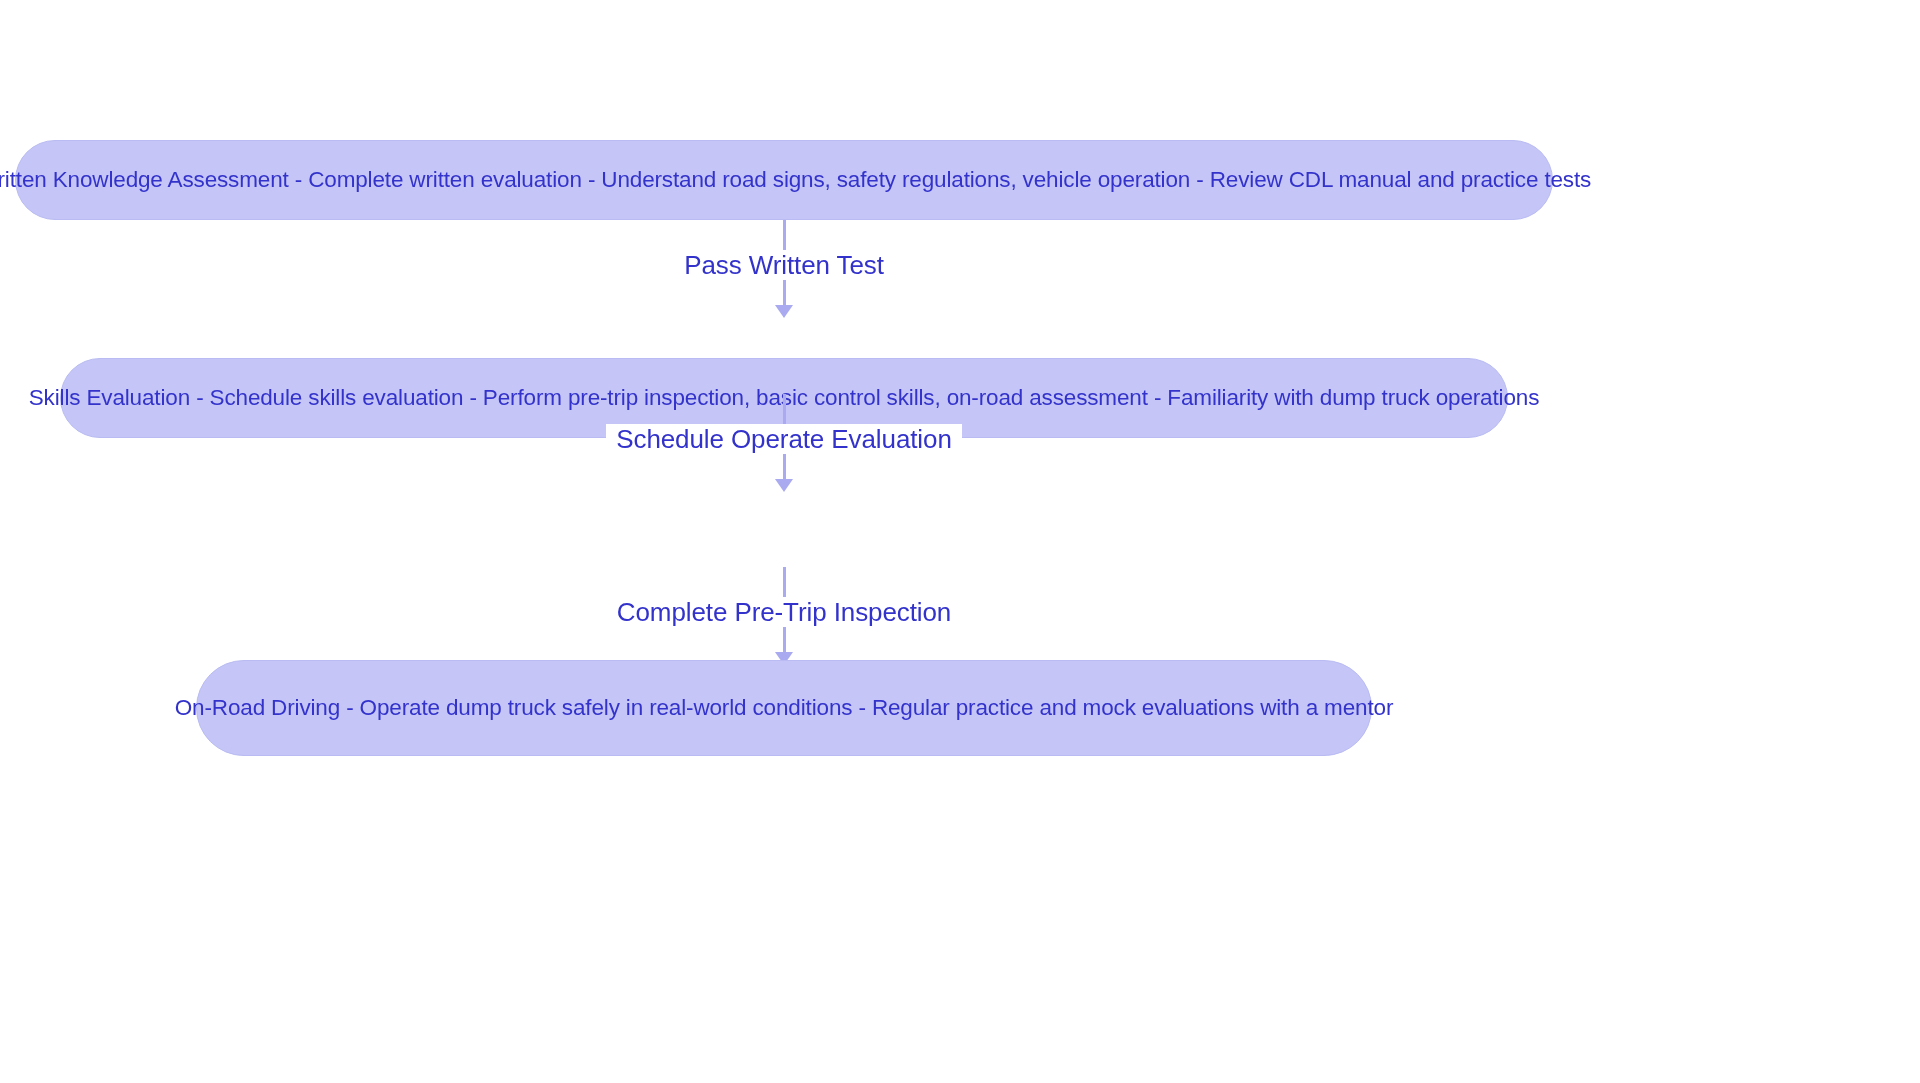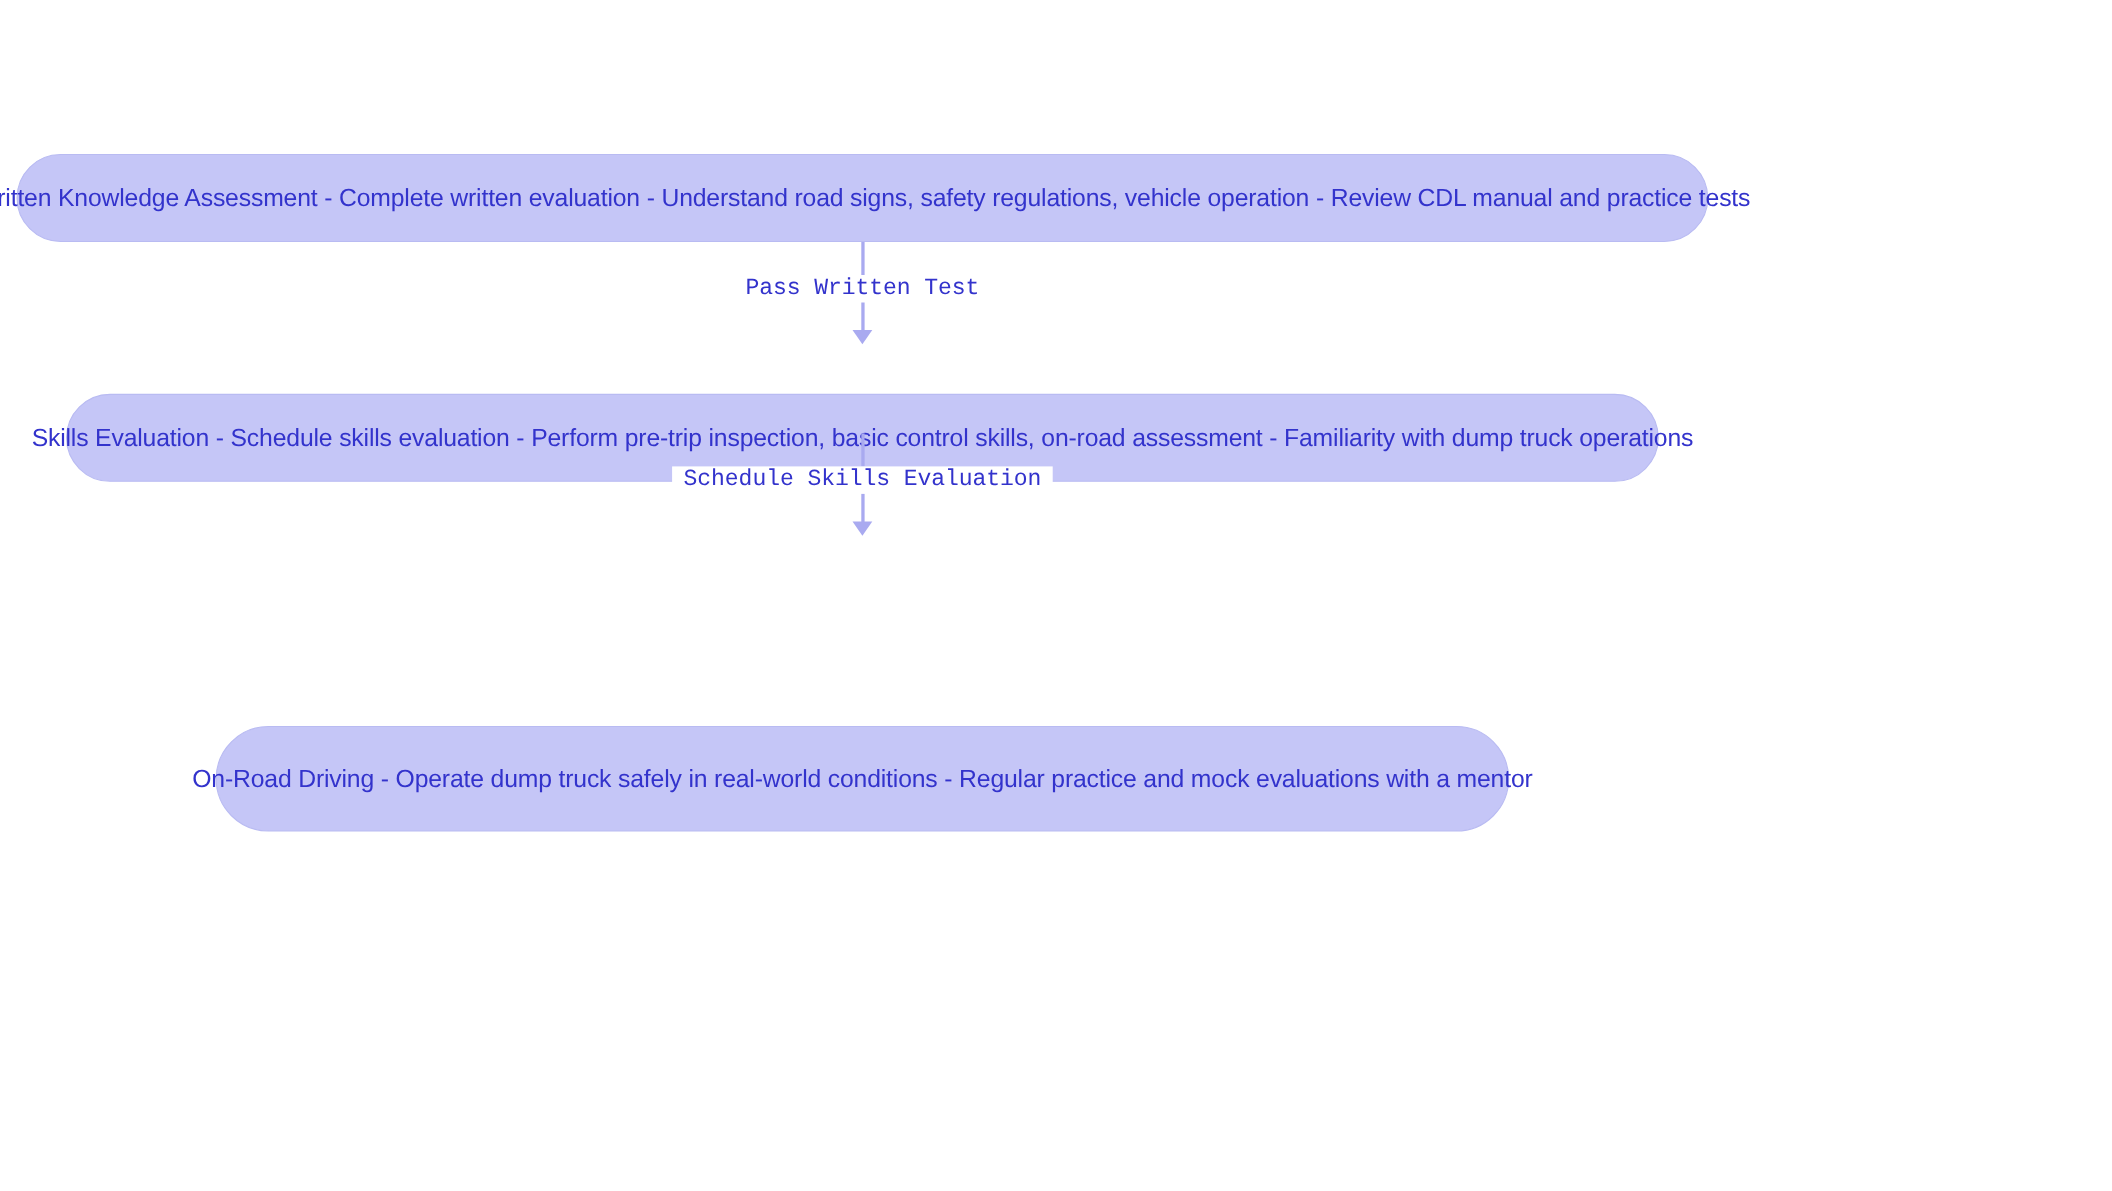--- a/index.html
+++ b/index.html
@@ -51,22 +51,22 @@
     align-items: center;
   }
 
   .edge-line-top {
     width: 3px;
     background: #a9aaf0;
   }
 
   .edge-label {
     color: #3333cc;
-    font-size: 21px;
-    font-family: Liberation Mono, monospace;
+    font-size: 26px;
+    font-family: Liberation Sans, sans-serif;
     white-space: nowrap;
     line-height: 1;
     letter-spacing: -0.1px;
     background: #ffffff;
     padding: 2px 10px;
   }
 
   .edge-line-bottom {
     width: 3px;
     background: #a9aaf0;
@@ -96,24 +96,30 @@
     <div class="edge-line-bottom" style="height:26px;"></div>
     <div class="edge-arrowhead"></div>
   </div>
 
   <div class="flow-node" style="left:60px; top:314px; width:1448px; height:80px;margin-top:44px;">
     <span class="node-label">Skills Evaluation - Schedule skills evaluation - Perform pre-trip inspection, basic control skills, on-road assessment - Familiarity with dump truck operations</span>
   </div>
 
   <div class="edge-group" style="left:0px; top:394px; width:1568px;">
     <div class="edge-line-top" style="height:30px;"></div>
-    <div class="edge-label">Schedule Skills Evaluation</div>
+    <div class="edge-label">Schedule Operate Evaluation</div>
     <div class="edge-line-bottom" style="height:26px;"></div>
     <div class="edge-arrowhead"></div>
   </div>
 
 
+  <div class="edge-group" style="left:0px; top:567px; width:1568px;">
+    <div class="edge-line-top" style="height:30px;"></div>
+    <div class="edge-label">Complete Pre-Trip Inspection</div>
+    <div class="edge-line-bottom" style="height:26px;"></div>
+    <div class="edge-arrowhead"></div>
+  </div>
 
   <div class="flow-node" style="left:196px; top:660px; width:1176px; height:96px;">
     <span class="node-label">On-Road Driving - Operate dump truck safely in real-world conditions - Regular practice and mock evaluations with a mentor</span>
   </div>
 
 </div>
 
 </body></html>

